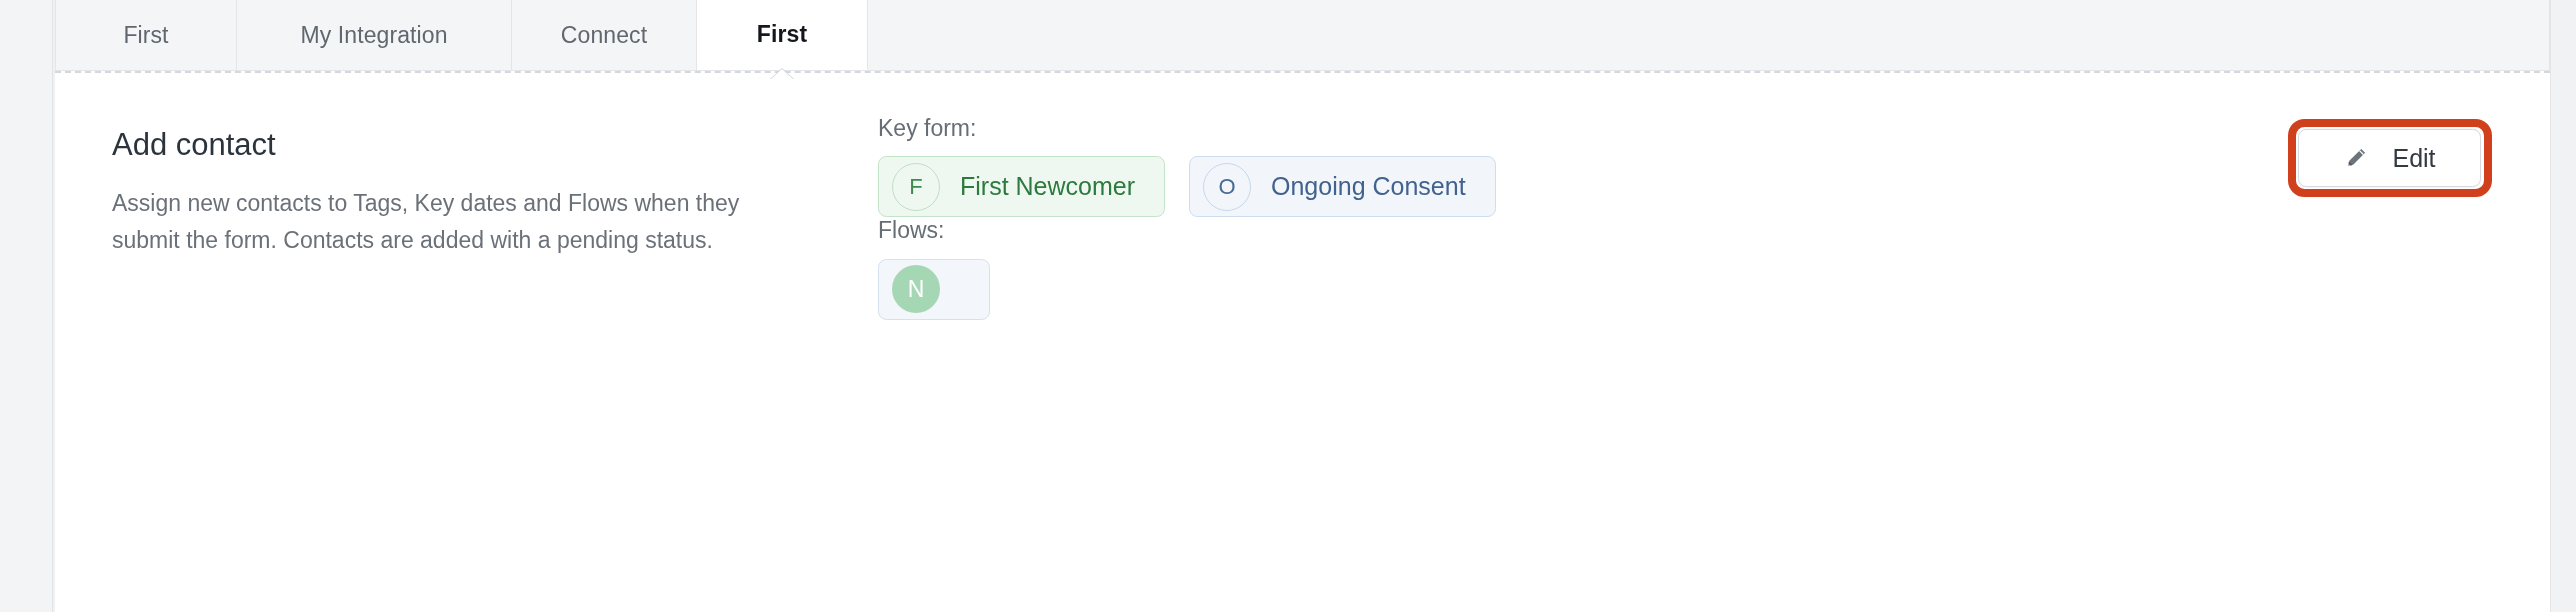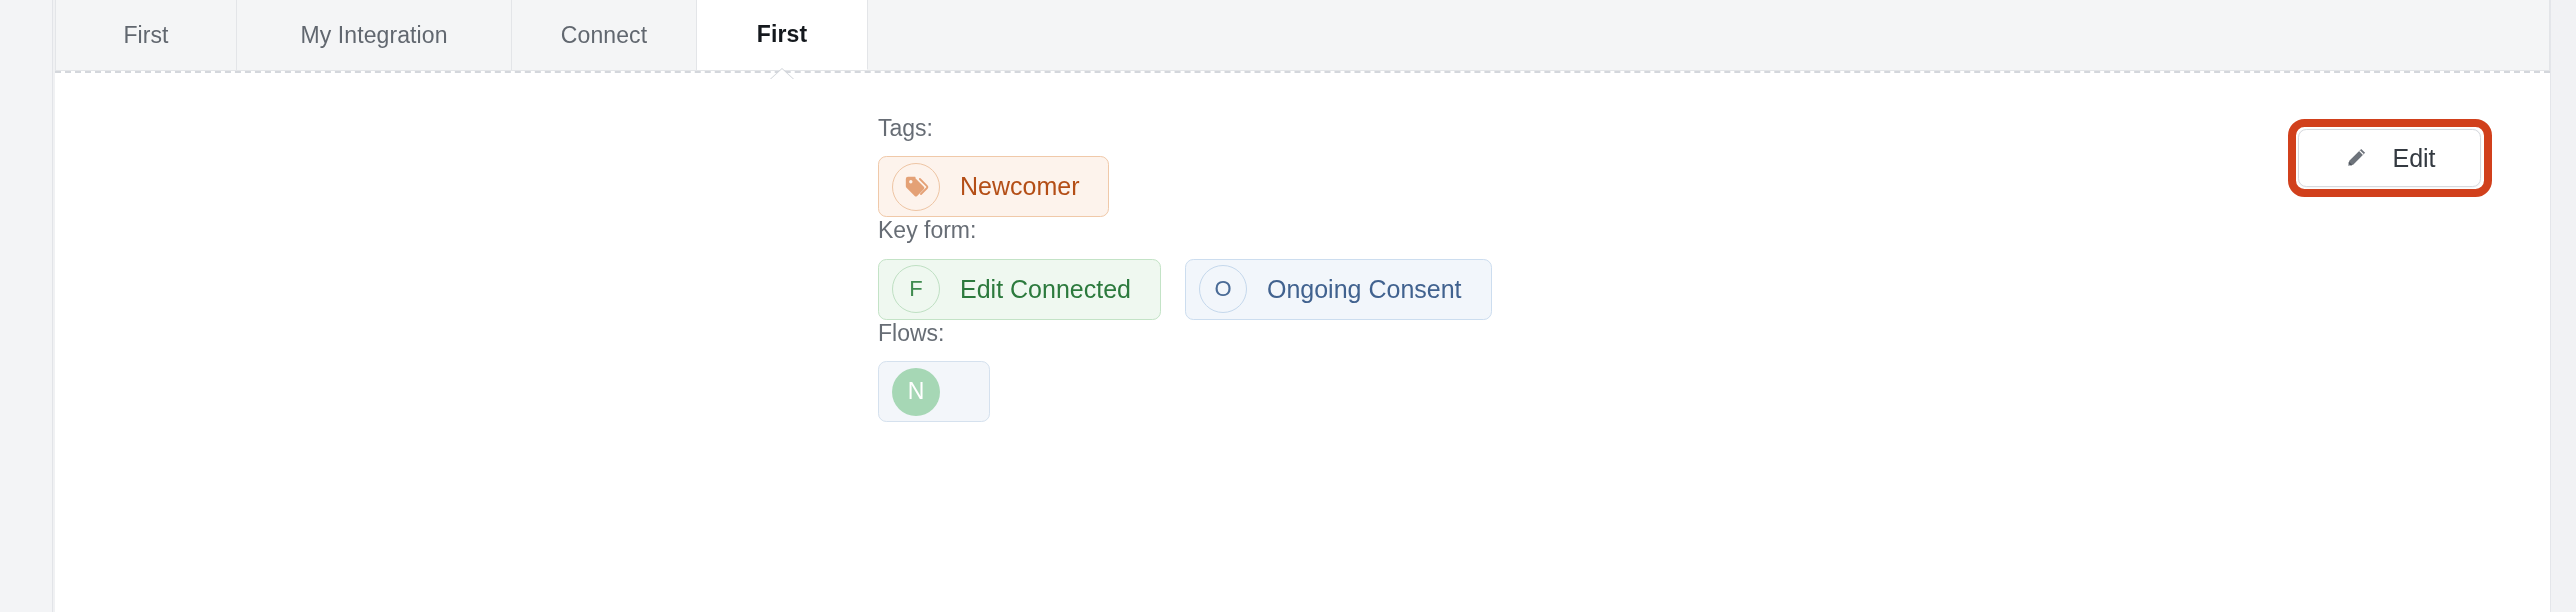--- a/index.html
+++ b/index.html
@@ -304,45 +304,34 @@
         <span>First</span>
         <span class="caret"></span>
       </div>
       <div class="tabbar-filler"></div>
     </div>
 
     <div class="dashed-top"></div>
 
     <div class="content">
 
+      <div class="left-col">
+        <div class="section-title">Add contact</div>
+        <div class="section-desc">Assign new contacts to Tags, Key dates and Flows when they submit the form. Contacts are added with a pending status.</div>
+      </div>
 
       <div class="mid-col">
 
-        <div>
-          <div class="field-label">Tags:</div>
-          <div class="chip-row">
-            <div class="chip tag">
-              <span class="glyph">
-                <svg width="26" height="26" viewBox="0 0 24 24" fill="none">
-                  <path d="M11.2 2.6H4.6a2 2 0 0 0-2 2v6.6a2 2 0 0 0 .59 1.42l7.6 7.6a1.6 1.6 0 0 0 2.26 0l6.18-6.18a1.6 1.6 0 0 0 0-2.26l-7.6-7.6A2 2 0 0 0 11.2 2.6Z" fill="#e4a176"></path>
-                  <circle cx="7.2" cy="7.2" r="1.55" fill="#fdf3ec"></circle>
-                  <path d="M15.6 4.6l6.3 6.3a1.6 1.6 0 0 1 0 2.26l-5.3 5.3" stroke="#e4a176" stroke-width="1.7" stroke-linecap="round" fill="none"></path>
-                </svg>
-              </span>
-              <span>Newcomer</span>
-            </div>
-          </div>
-        </div>
 
         <div>
           <div class="field-label">Key form:</div>
           <div class="chip-row">
             <div class="chip keydate-green">
               <span class="glyph">F</span>
-              <span>Edit Connected</span>
+              <span>First Newcomer</span>
             </div>
             <div class="chip keydate-blue">
               <span class="glyph">O</span>
               <span>Ongoing Consent</span>
             </div>
           </div>
         </div>
 
         <div>
           <div class="field-label">Flows:</div>

